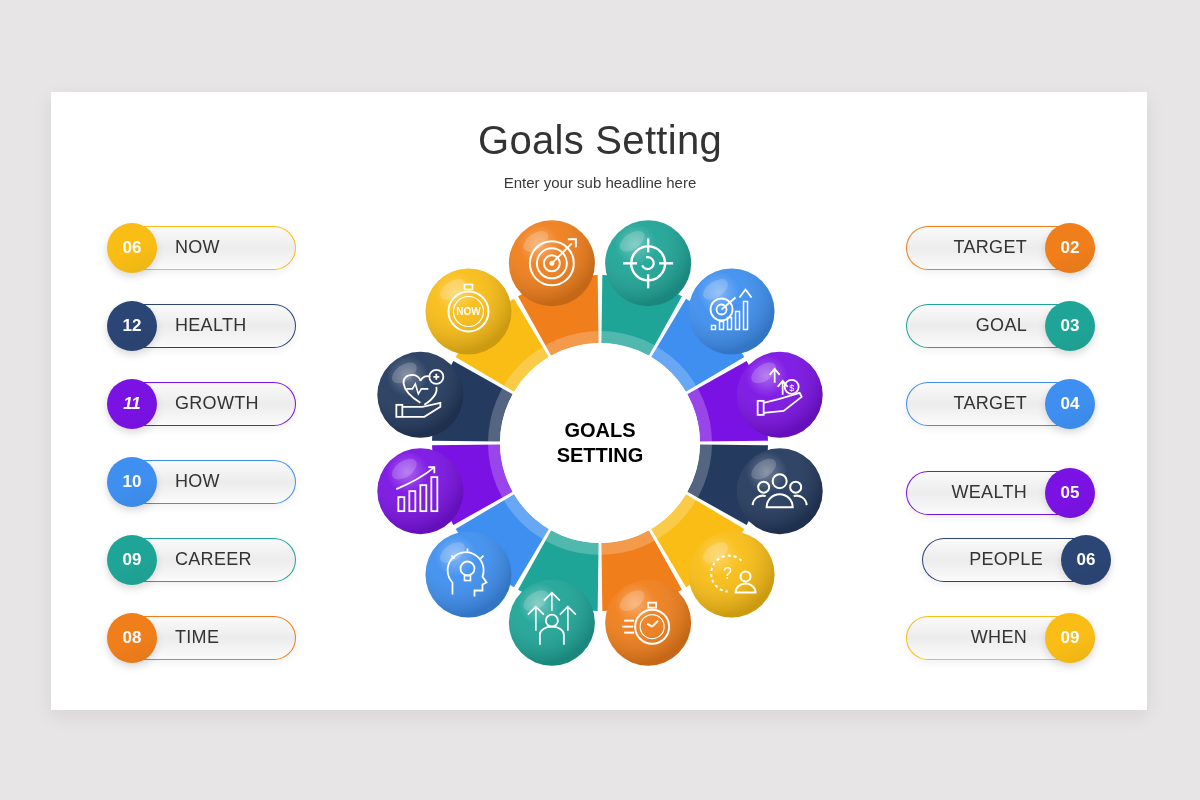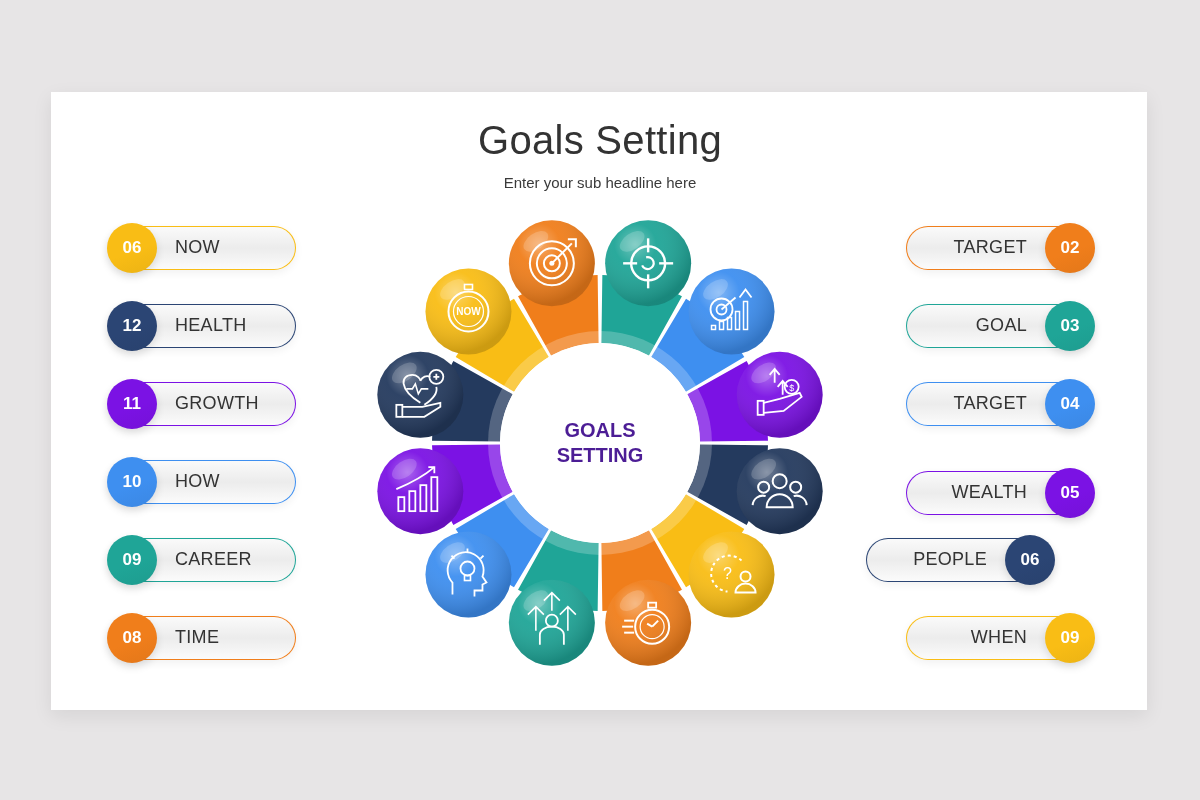--- a/index.html
+++ b/index.html
@@ -38,21 +38,21 @@
   .pill.left .badge { left: -2px; top: -4.5px; }
   .pill.right .badge { right: -2px; top: -4.5px; }
   .pill.left { border-left-color: transparent; }
   .pill.right { border-right-color: transparent; }
 
   .wheel { position: absolute; left: 370px; top: 213px; width: 460px; height: 460px; }
   .wheel svg { position: absolute; left: 0; top: 0; }
   .center-label {
     position: absolute; left: 500px; top: 343px; width: 200px; height: 200px;
     display: flex; align-items: center; justify-content: center; text-align: center;
-    font-weight: bold; font-size: 20px; color: #4c1d95; line-height: 25px;
+    font-weight: bold; font-size: 20px; color: #000000; line-height: 25px;
   }
 </style>
 </head>
 <body>
 
 <div class="slide"></div>
 
 <div class="title">Goals Setting</div>
 <div class="subtitle">Enter your sub headline here</div>
 
@@ -60,21 +60,21 @@
     <div class="pill left" style="left: 108px; top: 226px; border-color: rgb(249, 189, 21) rgb(249, 189, 21) rgb(249, 189, 21) transparent;">
       <div class="label">NOW</div>
       <div class="badge" style="background: linear-gradient(160deg, rgb(249, 189, 21) 0%, rgb(249, 189, 21) 55%, rgba(0, 0, 0, 0.1) 140%) rgb(249, 189, 21);">06</div>
     </div>
     <div class="pill left" style="left: 108px; top: 304px; border-color: rgb(43, 69, 116) rgb(43, 69, 116) rgb(43, 69, 116) transparent;">
       <div class="label">HEALTH</div>
       <div class="badge" style="background: linear-gradient(160deg, rgb(43, 69, 116) 0%, rgb(43, 69, 116) 55%, rgba(0, 0, 0, 0.1) 140%) rgb(43, 69, 116);">12</div>
     </div>
     <div class="pill left" style="left: 108px; top: 382px; border-color: rgb(123, 18, 228) rgb(123, 18, 228) rgb(123, 18, 228) transparent;">
       <div class="label">GROWTH</div>
-      <div class="badge" style="background: linear-gradient(160deg, rgb(123, 18, 228) 0%, rgb(123, 18, 228) 55%, rgba(0, 0, 0, 0.1) 140%) rgb(123, 18, 228);">11</div>
+      <div class="badge" style="background: linear-gradient(160deg, rgb(123, 18, 228) 0%, rgb(123, 18, 228) 55%, rgba(0, 0, 0, 0.1) 140%) rgb(123, 18, 228); font-style: italic;">11</div>
     </div>
     <div class="pill left" style="left: 108px; top: 460px; border-color: rgb(62, 143, 240) rgb(62, 143, 240) rgb(62, 143, 240) transparent;">
       <div class="label">HOW</div>
       <div class="badge" style="background: linear-gradient(160deg, rgb(62, 143, 240) 0%, rgb(62, 143, 240) 55%, rgba(0, 0, 0, 0.1) 140%) rgb(62, 143, 240);">10</div>
     </div>
     <div class="pill left" style="left: 108px; top: 538px; border-color: rgb(31, 165, 151) rgb(31, 165, 151) rgb(31, 165, 151) transparent;">
       <div class="label">CAREER</div>
       <div class="badge" style="background: linear-gradient(160deg, rgb(31, 165, 151) 0%, rgb(31, 165, 151) 55%, rgba(0, 0, 0, 0.1) 140%) rgb(31, 165, 151);">09</div>
     </div>
     <div class="pill left" style="left: 108px; top: 616px; border-color: rgb(240, 126, 27) rgb(240, 126, 27) rgb(240, 126, 27) transparent;">
@@ -93,21 +93,21 @@
       <div class="badge" style="background: linear-gradient(160deg, rgb(31, 165, 151) 0%, rgb(31, 165, 151) 55%, rgba(0, 0, 0, 0.1) 140%) rgb(31, 165, 151);">03</div>
     </div>
     <div class="pill right" style="left: 906px; top: 382px; border-color: rgb(62, 143, 240) transparent rgb(62, 143, 240) rgb(62, 143, 240);">
       <div class="label">TARGET</div>
       <div class="badge" style="background: linear-gradient(160deg, rgb(62, 143, 240) 0%, rgb(62, 143, 240) 55%, rgba(0, 0, 0, 0.1) 140%) rgb(62, 143, 240);">04</div>
     </div>
     <div class="pill right" style="left: 906px; top: 471px; border-color: rgb(123, 18, 228) transparent rgb(123, 18, 228) rgb(123, 18, 228);">
       <div class="label">WEALTH</div>
       <div class="badge" style="background: linear-gradient(160deg, rgb(123, 18, 228) 0%, rgb(123, 18, 228) 55%, rgba(0, 0, 0, 0.1) 140%) rgb(123, 18, 228);">05</div>
     </div>
-    <div class="pill right" style="left: 866px; top: 538px; border-color: rgb(43, 69, 116) transparent rgb(43, 69, 116) rgb(43, 69, 116);">
+    <div class="pill right" style="left: 922px; top: 538px; border-color: rgb(43, 69, 116) transparent rgb(43, 69, 116) rgb(43, 69, 116);">
       <div class="label">PEOPLE</div>
       <div class="badge" style="background: linear-gradient(160deg, rgb(43, 69, 116) 0%, rgb(43, 69, 116) 55%, rgba(0, 0, 0, 0.1) 140%) rgb(43, 69, 116);">06</div>
     </div>
     <div class="pill right" style="left: 906px; top: 616px; border-color: rgb(249, 189, 21) transparent rgb(249, 189, 21) rgb(249, 189, 21);">
       <div class="label">WHEN</div>
       <div class="badge" style="background: linear-gradient(160deg, rgb(249, 189, 21) 0%, rgb(249, 189, 21) 55%, rgba(0, 0, 0, 0.1) 140%) rgb(249, 189, 21);">09</div>
     </div>
   </div>
 
 <div class="wheel">

